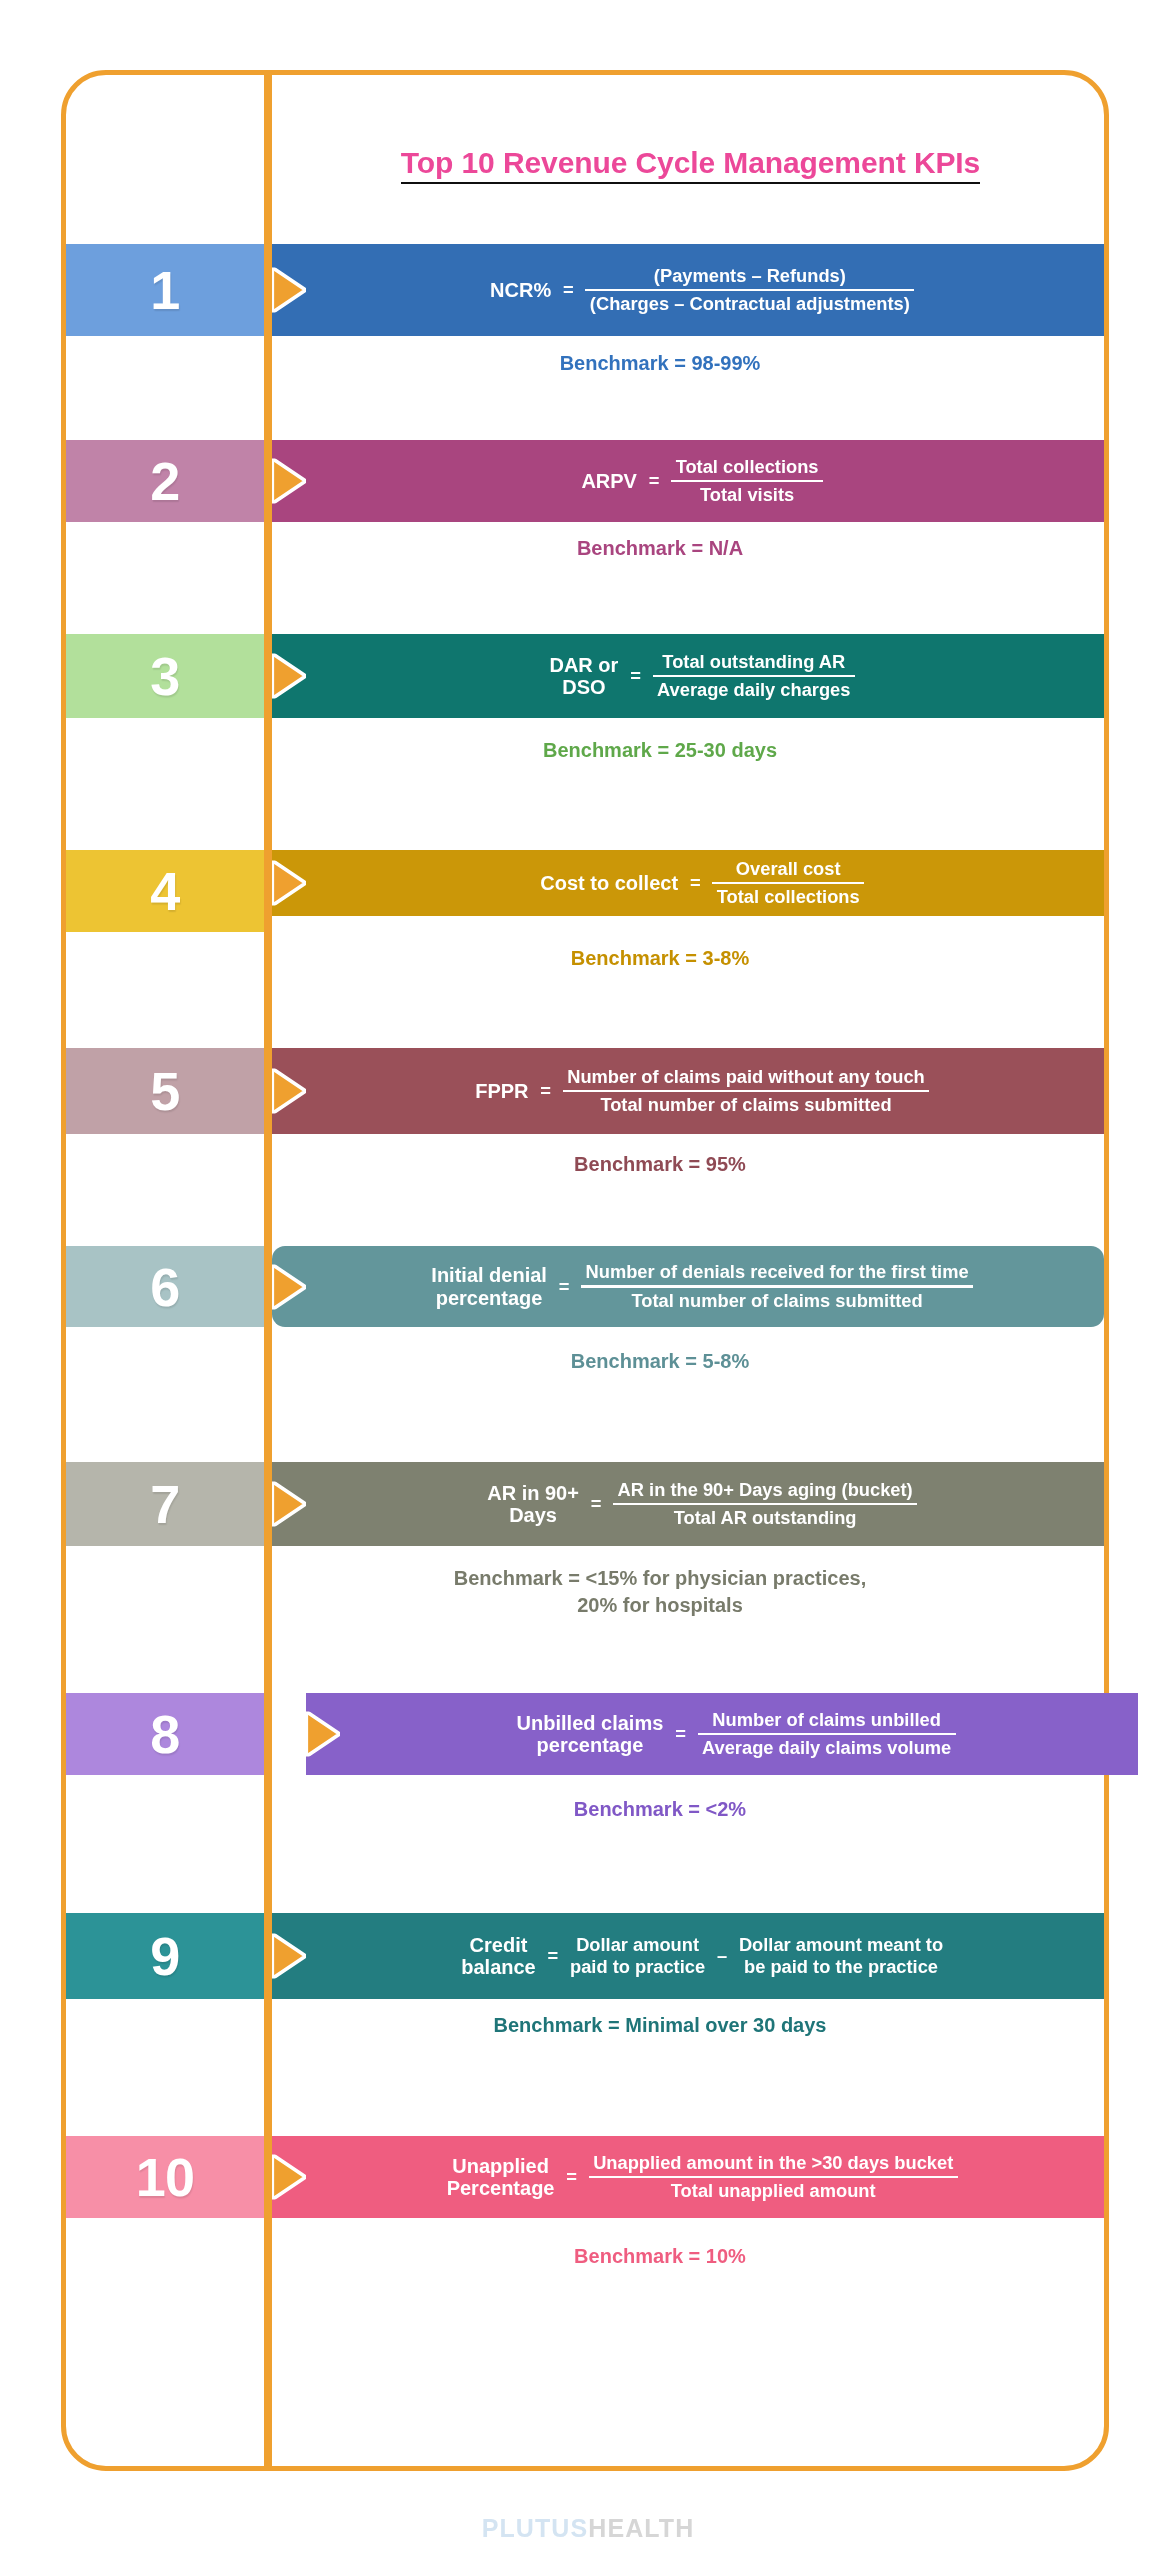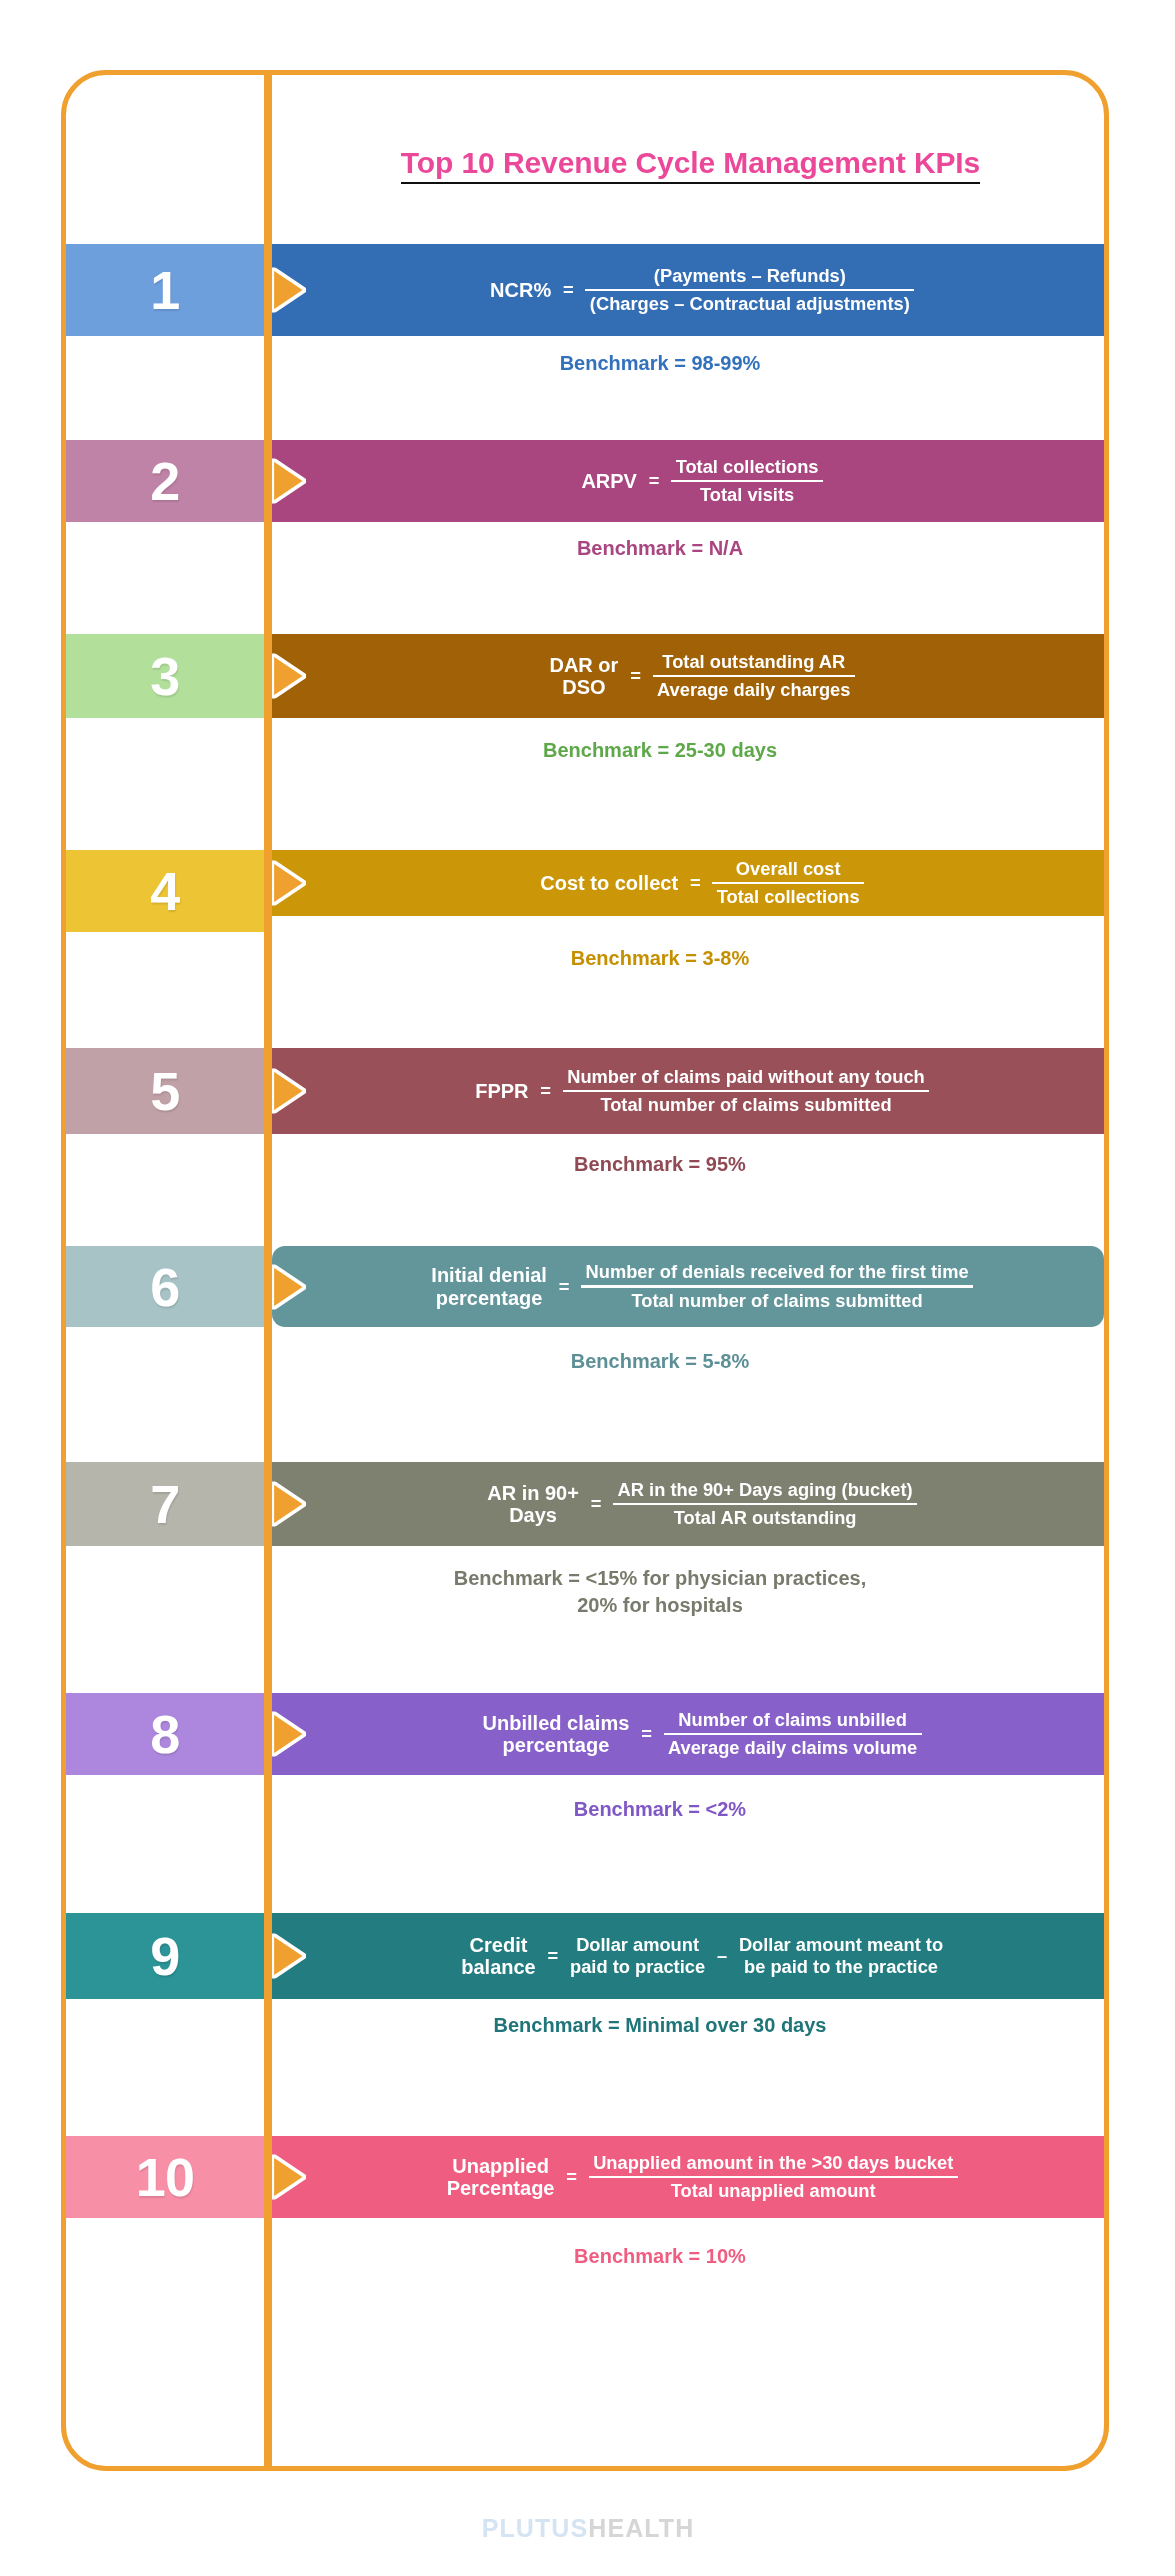--- a/index.html
+++ b/index.html
@@ -150,21 +150,21 @@
       <div class="bench-cell" style="top: 535px; height: 62px;">
         <div class="bench-text" style="color: rgb(169, 69, 127);">
           <div>Benchmark = N/A</div>
         </div>
       </div>
     </div>
     <div class="kpi-row">
       <div class="num-cell" style="top: 634px; height: 84px; background: rgb(178, 224, 155);">
         <span>3</span>
       </div>
-      <div class="formula-cell" style="top: 634px; height: 84px; background: #a16207;">
+      <div class="formula-cell" style="top: 634px; height: 84px; background: #0f766e;">
         <svg class="chevron" viewBox="0 0 46 62" xmlns="http://www.w3.org/2000/svg">
           <path d="M0 0 L0 62 L46 31 Z" fill="#efa02f"></path>
           <path d="M0 0 L0 62 L46 31 Z" fill="none" stroke="#ffffff" stroke-width="5"></path>
         </svg>
         <div class="formula-inner">
           <div class="lhs">
             <div>DAR or</div>
             <div>DSO</div>
           </div>
           <div class="eq">=</div>
@@ -289,21 +289,21 @@
         <div class="bench-text" style="color: rgb(120, 123, 107);">
           <div>Benchmark = &lt;15% for physician practices,</div>
           <div>20% for hospitals</div>
         </div>
       </div>
     </div>
     <div class="kpi-row">
       <div class="num-cell" style="top: 1693px; height: 82px; background: rgb(173, 135, 221);">
         <span>8</span>
       </div>
-      <div class="formula-cell" style="top: 1693px; height: 82px; background: rgb(135, 97, 201);">
+      <div class="formula-cell" style="top: 1693px; height: 82px; background: rgb(135, 97, 201); margin-left: 34px;">
         <svg class="chevron" viewBox="0 0 46 62" xmlns="http://www.w3.org/2000/svg">
           <path d="M0 0 L0 62 L46 31 Z" fill="#efa02f"></path>
           <path d="M0 0 L0 62 L46 31 Z" fill="none" stroke="#ffffff" stroke-width="5"></path>
         </svg>
         <div class="formula-inner">
           <div class="lhs">
             <div>Unbilled claims</div>
             <div>percentage</div>
           </div>
           <div class="eq">=</div>

